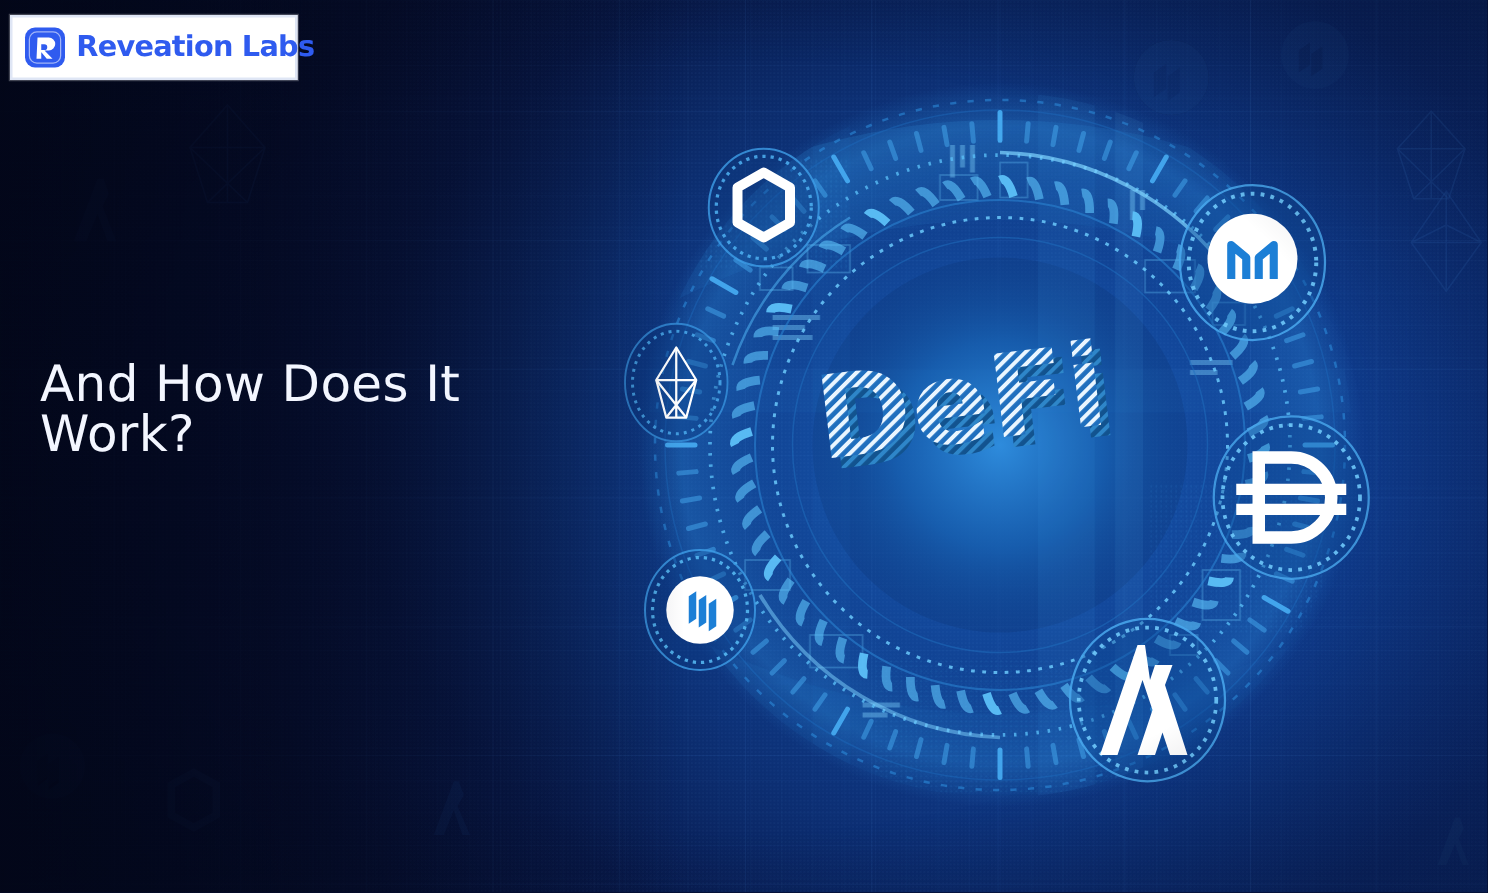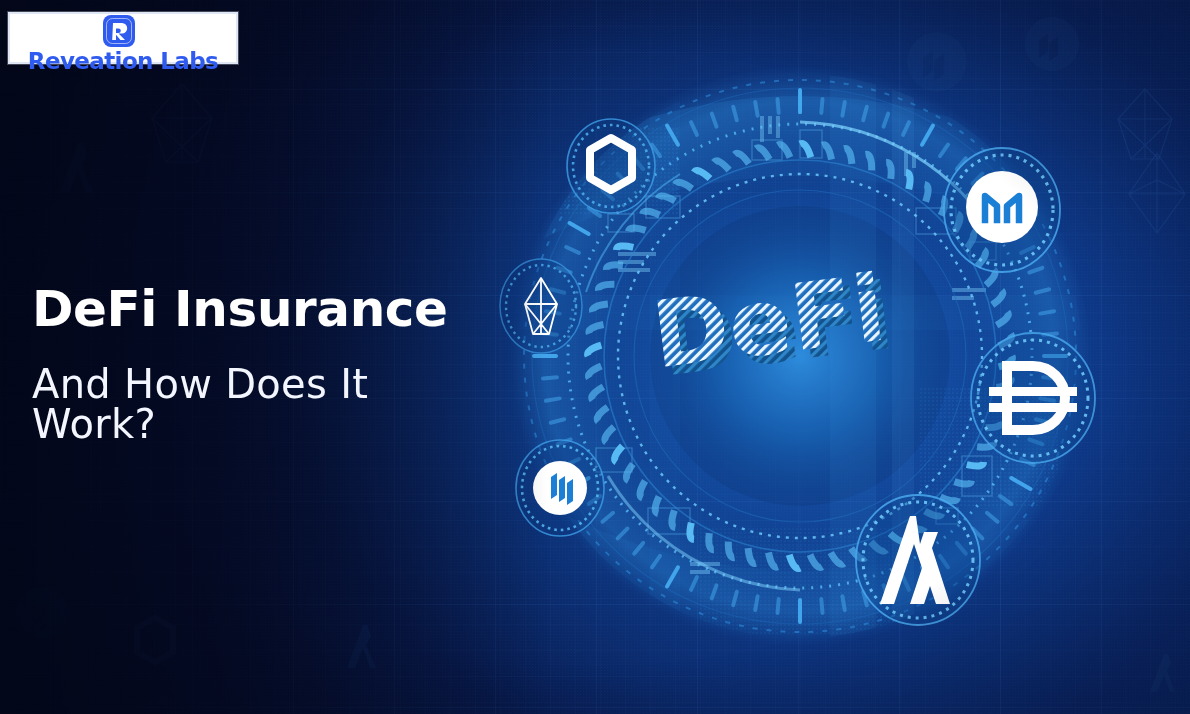--- a/index.html
+++ b/index.html
@@ -78,21 +78,20 @@
   
   .logo-plate {
     position:absolute;
     left:8px; top:12px;
     width:230px; height:52px;
     background:#ffffff;
     border:2px solid #dfe6f5;
     display:flex; align-items:center;
     padding:0 9px;
     box-shadow:0 0 0 1px rgba(255,255,255,0.25);
-    flex-direction:column;
   }
   .logo-mark {
     width:34px; height:34px; flex:none;
     margin-right:8px;
   }
   .logo-text {
     font-family:"DejaVu Sans", sans-serif;
     font-weight:bold;
     font-size:23px;
     letter-spacing:-0.6px;
@@ -500,17 +499,16 @@
   <div class="logo-plate">
     <svg class="logo-mark" viewBox="0 0 34 34">
       <rect x="1" y="1" width="32" height="32" rx="8" fill="#2f5bef"></rect>
       <path d="M11 9 h9 a5.2 5.2 0 0 1 0 10.4 h-3.4 L23 26 h-4.6 L12.6 19 h3.9 a2.3 2.3 0 0 0 0-4.6 H14 V26 h-3.8 Z" fill="#ffffff"></path>
       <rect x="4.5" y="4.5" width="25" height="25" rx="6" fill="none" stroke="#ffffff" stroke-opacity="0.55" stroke-width="1"></rect>
     </svg>
     <span class="logo-text">Reveation Labs</span>
   </div>
 
   <div class="headline">
-    <div class="hl-line2">DeFi Insurance</div>
     <div class="hl-line3">And How Does It Work?</div>
   </div>
 
 </div>
 
 </body></html>

